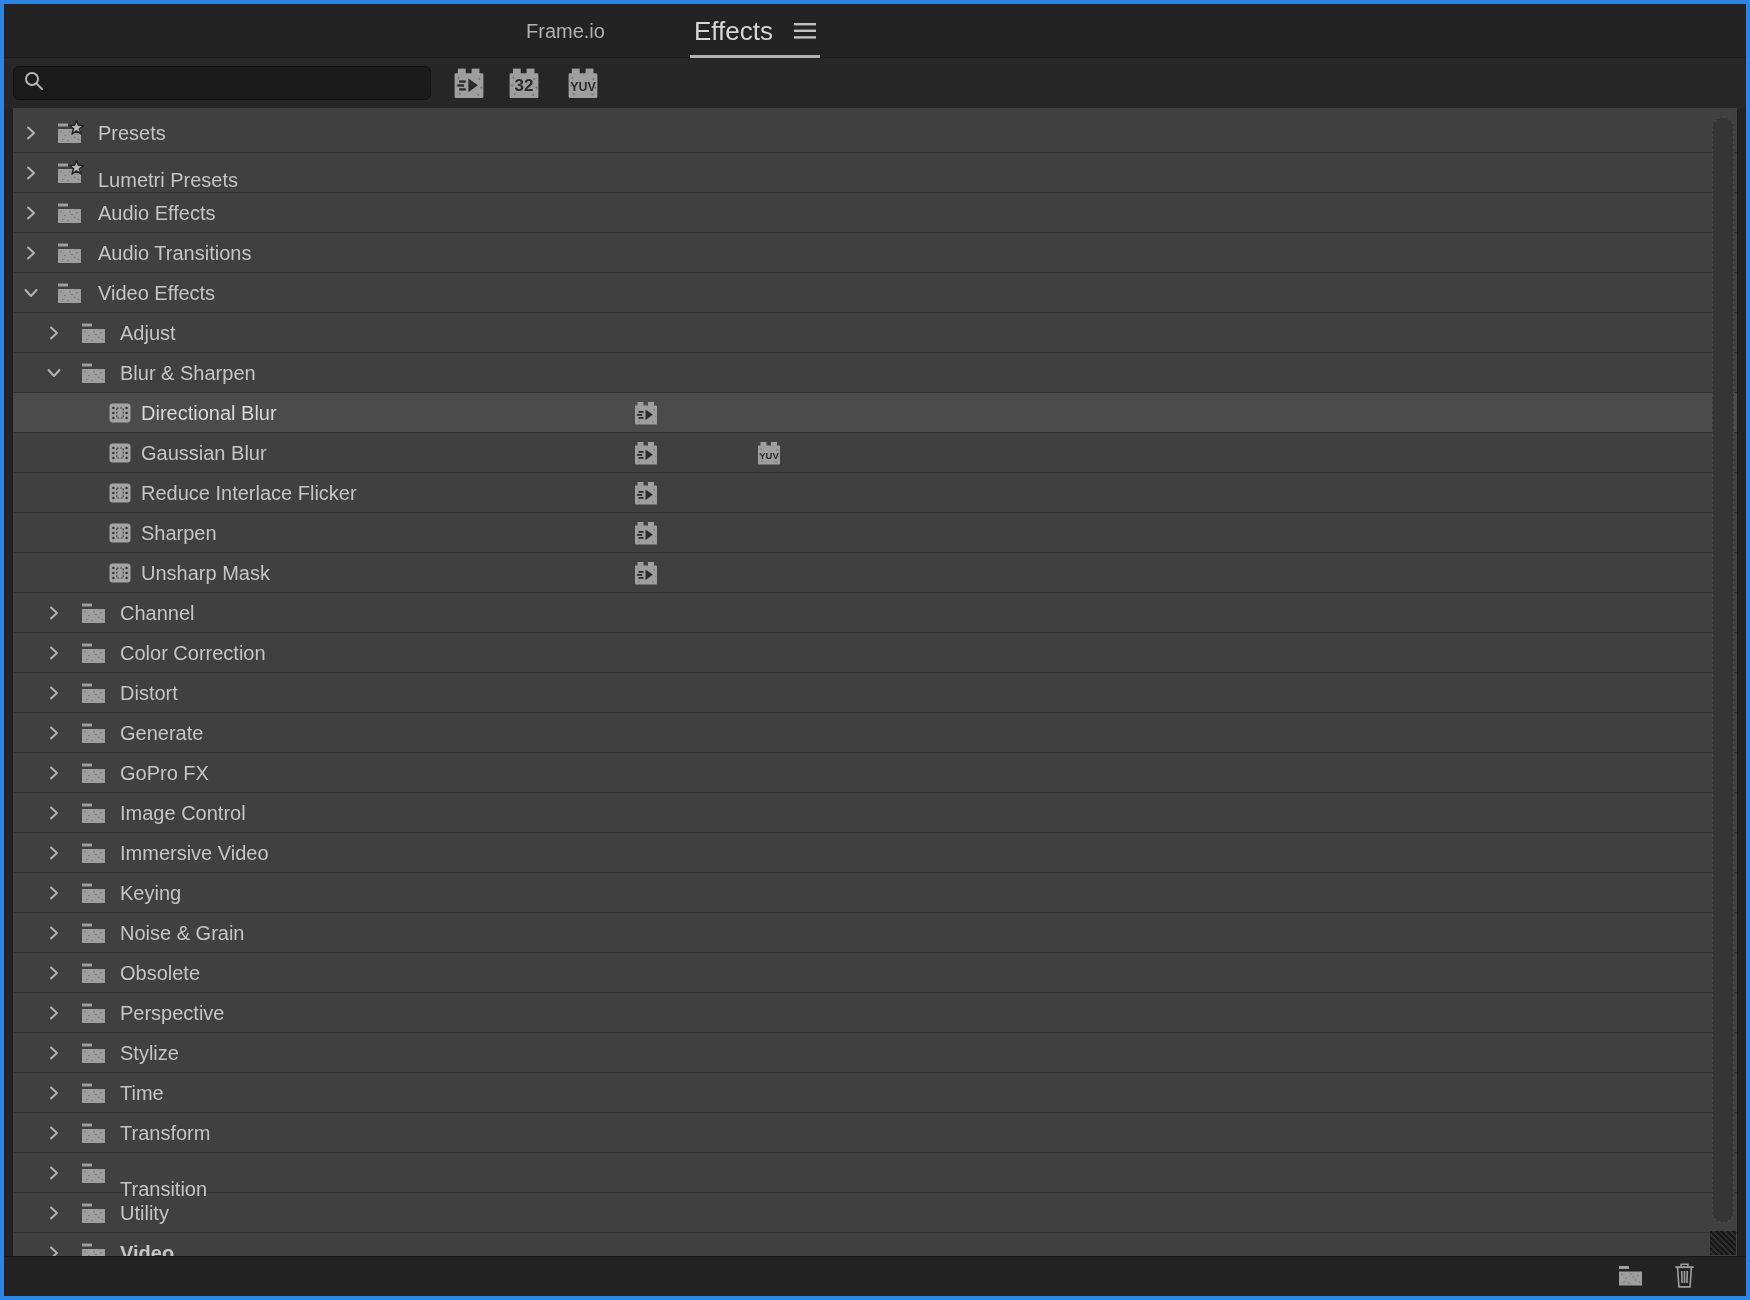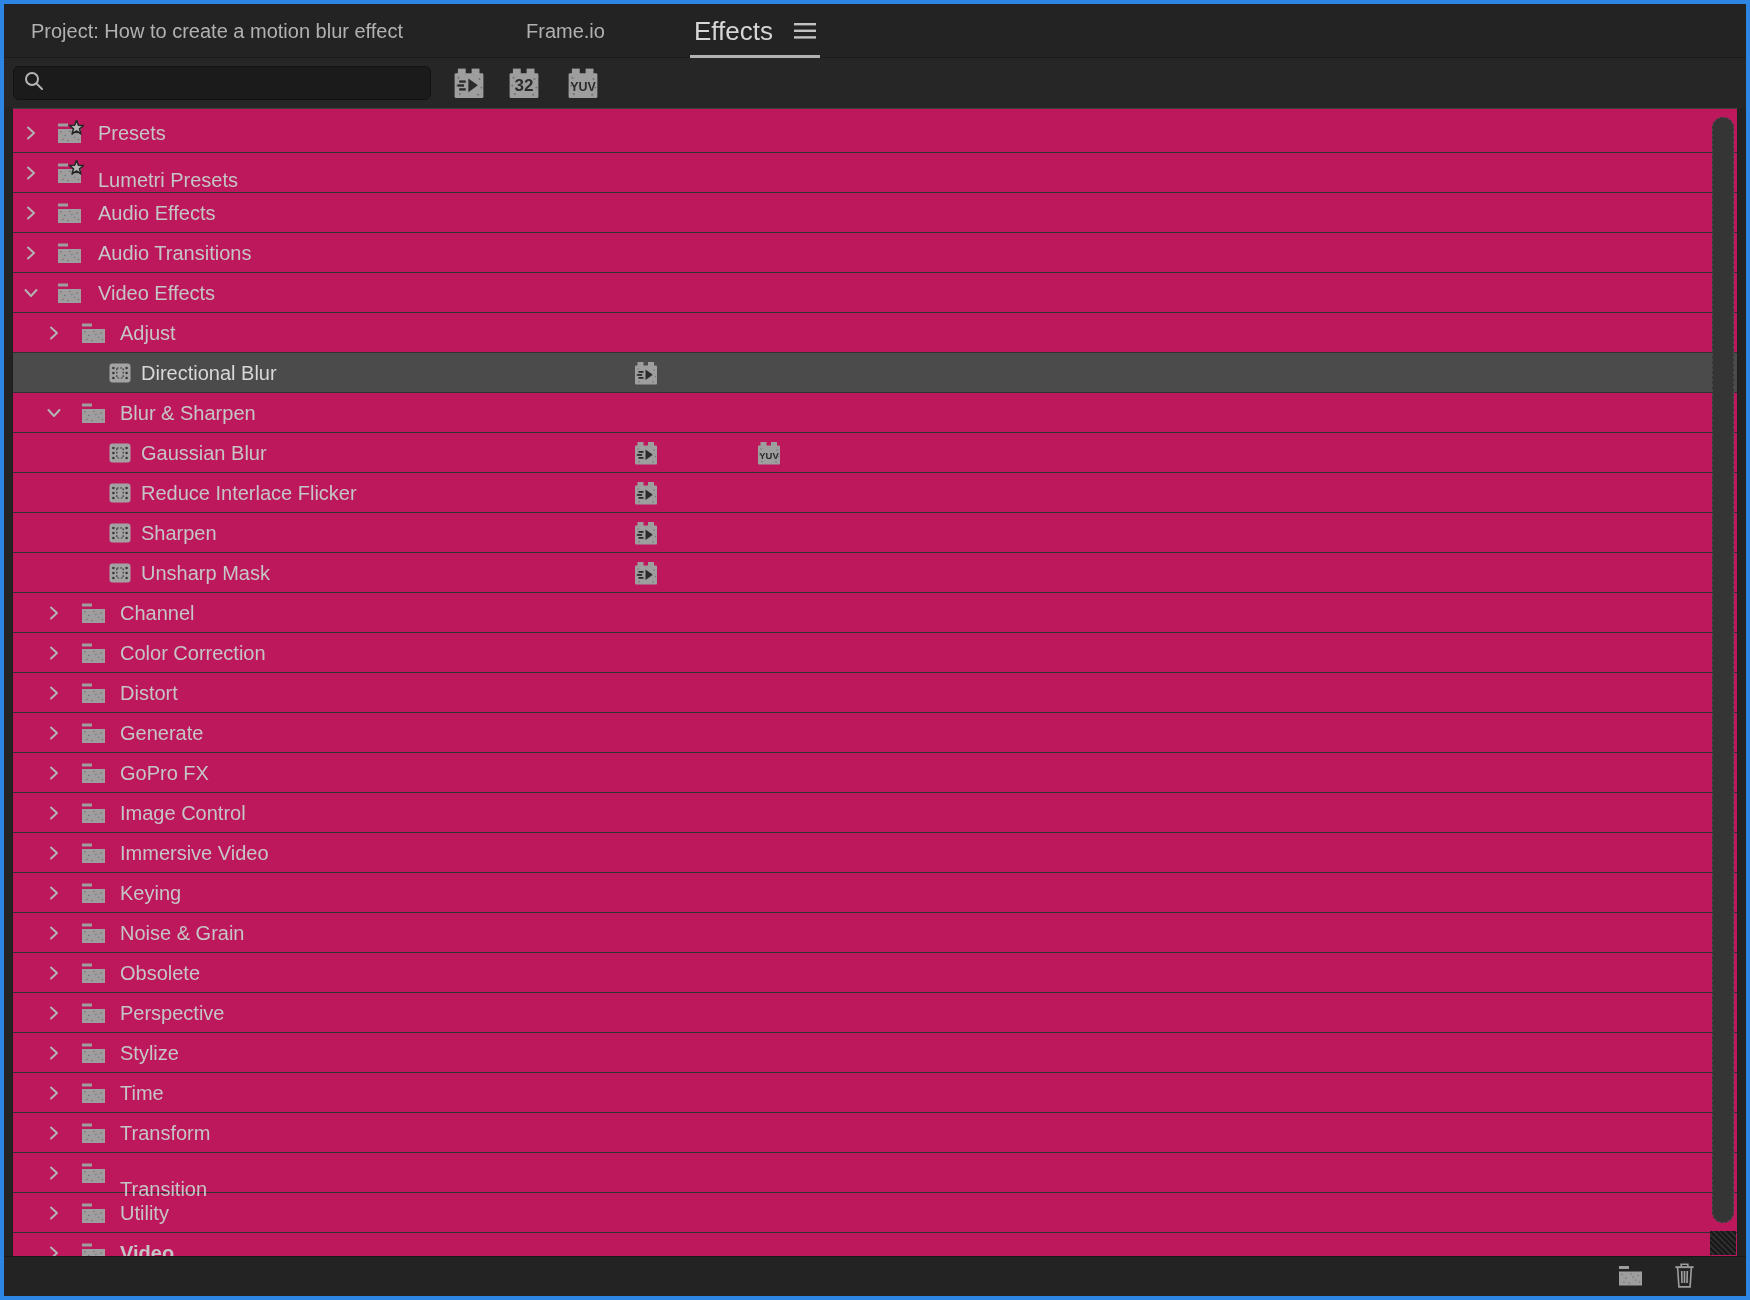--- a/index.html
+++ b/index.html
@@ -51,21 +51,21 @@
     flex: 1; background: transparent; border: none; outline: none;
     color: #cccccc; font-size: 18px; margin-left: 8px; font-family: "Liberation Sans", sans-serif;
   }
   .brick-btn {
     position: absolute; top: 9px; width: 34px; height: 32px;
     background: transparent; border: none; padding: 0; cursor: default;
   }
   
   .tree {
     flex: 1; margin: 0 8px; position: relative;
-    background: #be185d;
+    background: #404040;
     border-top: 1px solid #3f3f3f;
     border-left: 1px solid #1e1e1e; border-right: 1px solid #1e1e1e;
     overflow: hidden; padding-top: 4px;
   }
   .tree-row {
     height: 40px; position: relative;
     border-bottom: 1px solid #313131;
     font-size: 20px; color: #c5c5c5;
   }
   .tree-row.selected { background: #4b4b4b; color: #d8d8d8; }
@@ -97,21 +97,20 @@
   }
   .bb-newbin { left: 1612px; }
   .bb-trash  { left: 1668px; }
 </style>
 </head>
 <body>
 
 <div class="panel">
 
   <div class="tabbar">
-    <div class="tab tab-project">Project: How to create a motion blur effect</div>
     <div class="tab tab-frameio">Frame.io</div>
     <div class="tab-effects-group">
       <span class="tab-label">Effects</span>
       <span class="menu-icon">
           <svg width="22" height="18" viewBox="0 0 22 18" fill="#c2c2c2">
             <rect y="1" width="22" height="2.4"></rect>
             <rect y="7.6" width="22" height="2.4"></rect>
             <rect y="14.2" width="22" height="2.4"></rect>
           </svg>
         </span>
@@ -317,20 +316,45 @@
               <circle cx="22" cy="13" r="0.8" fill="#757575"></circle>
               <circle cx="13" cy="20.5" r="0.8" fill="#757575"></circle>
               <circle cx="17" cy="14.5" r="0.8" fill="#757575"></circle>
               <circle cx="23.5" cy="19.5" r="0.8" fill="#757575"></circle>
             </svg>
           </span>
     <span class="rlabel" style="left: 107px;">Adjust</span>
 
   </div>
 
+  <div class="tree-row">
+    <span class="chev expanded" style="left: 33px;">
+            <svg width="16" height="16" viewBox="0 0 16 16">
+              <path d="M5 2.5 L11 8 L5 13.5" fill="none" stroke="#b3b3b3" stroke-width="2" stroke-linecap="round" stroke-linejoin="round"></path>
+            </svg>
+          </span>
+    <span class="ricon" style="left: 66px;">
+            <svg width="30" height="26" viewBox="0 0 30 26">
+              <rect x="3" y="3.5" width="10" height="3" fill="#9e9e9e"></rect>
+    <rect x="3" y="9" width="23" height="14" fill="#9e9e9e"></rect>
+              <circle cx="6" cy="12" r="0.8" fill="#757575"></circle>
+              <circle cx="10" cy="15.5" r="0.8" fill="#757575"></circle>
+              <circle cx="15" cy="11.5" r="0.8" fill="#757575"></circle>
+              <circle cx="19.5" cy="17.5" r="0.8" fill="#757575"></circle>
+              <circle cx="8" cy="19.5" r="0.8" fill="#757575"></circle>
+              <circle cx="22" cy="13" r="0.8" fill="#757575"></circle>
+              <circle cx="13" cy="20.5" r="0.8" fill="#757575"></circle>
+              <circle cx="17" cy="14.5" r="0.8" fill="#757575"></circle>
+              <circle cx="23.5" cy="19.5" r="0.8" fill="#757575"></circle>
+            </svg>
+          </span>
+    <span class="rlabel" style="left: 107px;">Blur &amp; Sharpen</span>
+
+  </div>
+
   <div class="tree-row selected">
 
     <span class="ricon" style="left: 95px;">
             <svg width="24" height="24" viewBox="0 0 24 24">
     <rect x="1.5" y="2.5" width="21" height="19" rx="3" fill="#a3a3a3"></rect>
               <circle cx="5.4" cy="7" r="1.3" fill="#383838"></circle>
               <circle cx="5.4" cy="12" r="1.3" fill="#383838"></circle>
               <circle cx="5.4" cy="17" r="1.3" fill="#383838"></circle>
               <circle cx="18.6" cy="7" r="1.3" fill="#383838"></circle>
               <circle cx="18.6" cy="12" r="1.3" fill="#383838"></circle>
@@ -349,45 +373,20 @@
               <circle cx="6" cy="20.5" r="0.8" fill="#757575"></circle>
               <circle cx="20" cy="21" r="0.8" fill="#757575"></circle>
               <circle cx="4" cy="14" r="0.8" fill="#757575"></circle>
               <circle cx="22.5" cy="15.5" r="0.8" fill="#757575"></circle>
               <path d="M12.5 8.5 L19.8 13.8 L12.5 19 Z" fill="#2a2a2a"></path>
       <rect x="5.5" y="10" width="5" height="1.8" fill="#2a2a2a"></rect>
       <rect x="4.2" y="13" width="5" height="1.8" fill="#2a2a2a"></rect>
       <rect x="5.5" y="16" width="5" height="1.8" fill="#2a2a2a"></rect>
             </svg>
           </span>
-
-  </div>
-
-  <div class="tree-row">
-    <span class="chev expanded" style="left: 33px;">
-            <svg width="16" height="16" viewBox="0 0 16 16">
-              <path d="M5 2.5 L11 8 L5 13.5" fill="none" stroke="#b3b3b3" stroke-width="2" stroke-linecap="round" stroke-linejoin="round"></path>
-            </svg>
-          </span>
-    <span class="ricon" style="left: 66px;">
-            <svg width="30" height="26" viewBox="0 0 30 26">
-              <rect x="3" y="3.5" width="10" height="3" fill="#9e9e9e"></rect>
-    <rect x="3" y="9" width="23" height="14" fill="#9e9e9e"></rect>
-              <circle cx="6" cy="12" r="0.8" fill="#757575"></circle>
-              <circle cx="10" cy="15.5" r="0.8" fill="#757575"></circle>
-              <circle cx="15" cy="11.5" r="0.8" fill="#757575"></circle>
-              <circle cx="19.5" cy="17.5" r="0.8" fill="#757575"></circle>
-              <circle cx="8" cy="19.5" r="0.8" fill="#757575"></circle>
-              <circle cx="22" cy="13" r="0.8" fill="#757575"></circle>
-              <circle cx="13" cy="20.5" r="0.8" fill="#757575"></circle>
-              <circle cx="17" cy="14.5" r="0.8" fill="#757575"></circle>
-              <circle cx="23.5" cy="19.5" r="0.8" fill="#757575"></circle>
-            </svg>
-          </span>
-    <span class="rlabel" style="left: 107px;">Blur &amp; Sharpen</span>
 
   </div>
 
   <div class="tree-row">
 
     <span class="ricon" style="left: 95px;">
             <svg width="24" height="24" viewBox="0 0 24 24">
     <rect x="1.5" y="2.5" width="21" height="19" rx="3" fill="#a3a3a3"></rect>
               <circle cx="5.4" cy="7" r="1.3" fill="#383838"></circle>
               <circle cx="5.4" cy="12" r="1.3" fill="#383838"></circle>

